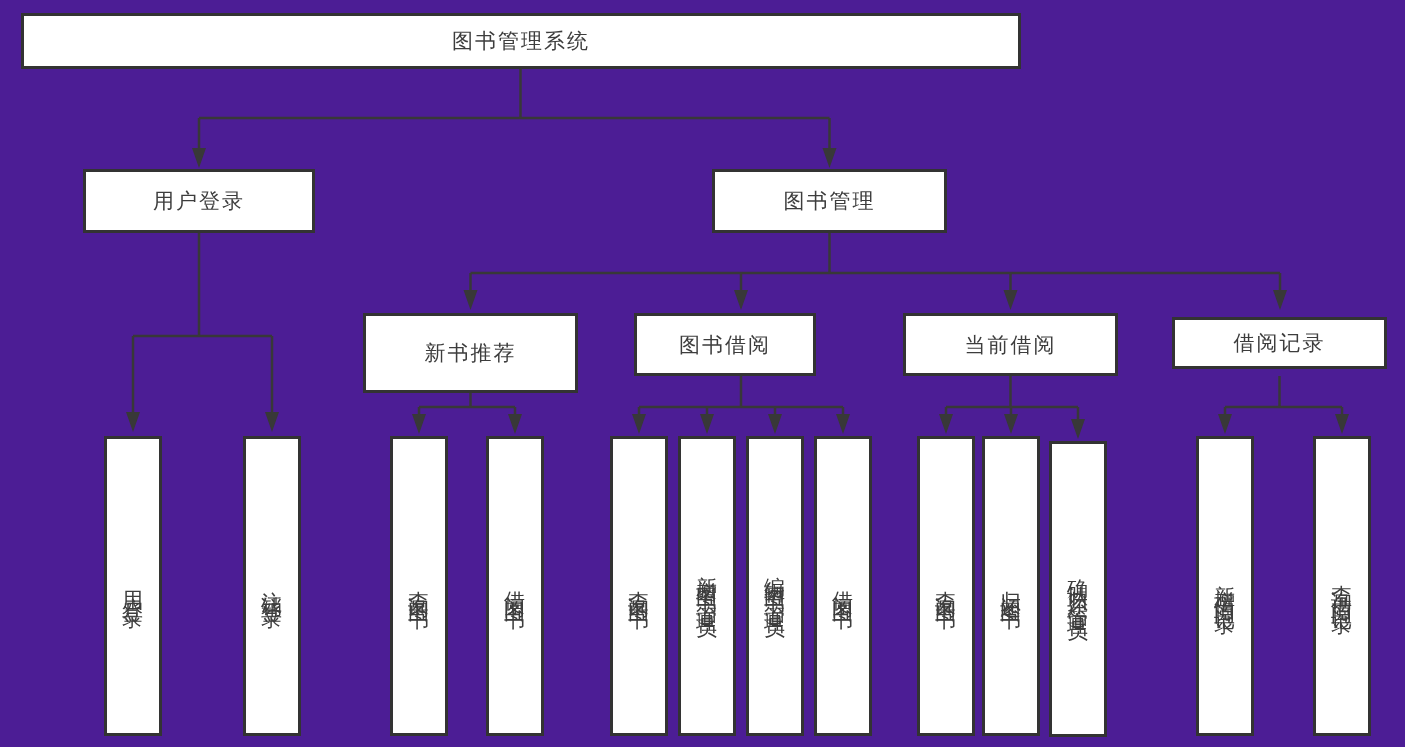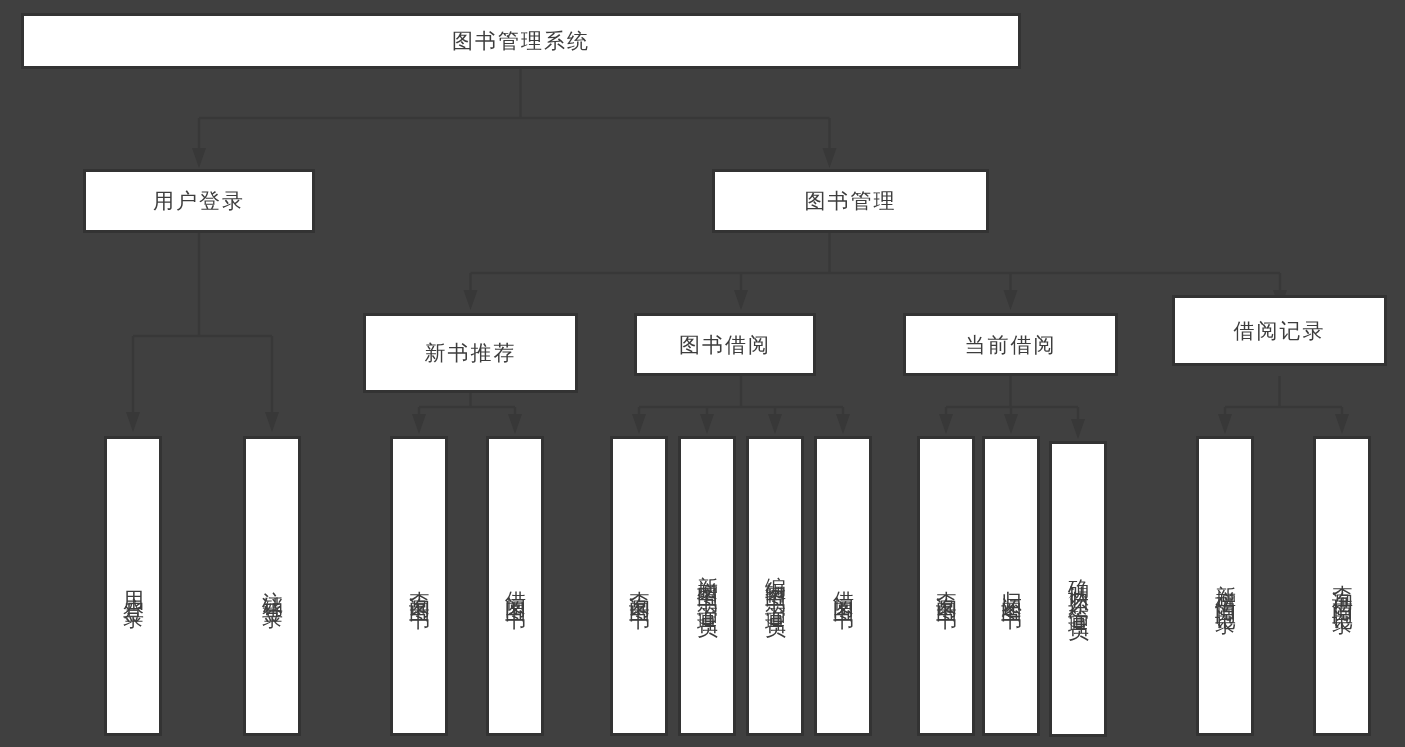--- a/index.html
+++ b/index.html
@@ -1,21 +1,21 @@
 <!DOCTYPE html>
 <html><head>
 <meta charset="utf-8">
 <style>
   html, body { margin: 0; padding: 0; background: #ffffff; }
   #canvas {
     position: relative;
     width: 1405px;
     height: 747px;
-    background: #404040;
-    font-family: Liberation Serif, serif;
+    background: #4c1d95;
+    font-family: Liberation Sans, sans-serif;
     overflow: hidden;
   }
   #connectors {
     position: absolute;
     left: 0; top: 0;
     width: 1405px; height: 747px;
   }
   .box {
     position: absolute;
     box-sizing: border-box;
@@ -43,25 +43,25 @@
     font-size: 19px;
     color: #b0b0b0;
     letter-spacing: 0.5px;
     white-space: nowrap;
     z-index: 10;
   }
 
   
   #n-root        { left: 21px;  top: 13px;  width: 1000px; height: 56px; }
   #n-user-login  { left: 83px;  top: 169px; width: 232px;  height: 64px; }
-  #n-book-mgmt   { left: 712px; top: 169px; width: 277px;  height: 64px; }
+  #n-book-mgmt   { left: 712px; top: 169px; width: 235px;  height: 64px; }
   #n-new-book-rec   { left: 363px;  top: 313px; width: 215px; height: 80px; }
   #n-book-borrow    { left: 634px;  top: 313px; width: 182px; height: 63px; }
   #n-current-borrow { left: 903px;  top: 313px; width: 215px; height: 63px; }
-  #n-borrow-records { left: 1172px; top: 295px; width: 215px; height: 71px; }
+  #n-borrow-records { left: 1172px; top: 317px; width: 215px; height: 52px; }
 
   .leaf { top: 436px; width: 58px; height: 300px; }
   #l-user-login   { left: 104px; }
   #l-logout       { left: 243px; }
   #l-rec-query    { left: 390px; }
   #l-rec-borrow   { left: 486px; }
   #l-bb-query     { left: 610px; }
   #l-bb-add       { left: 678px; }
   #l-bb-edit      { left: 746px; }
   #l-bb-borrow    { left: 814px; }

